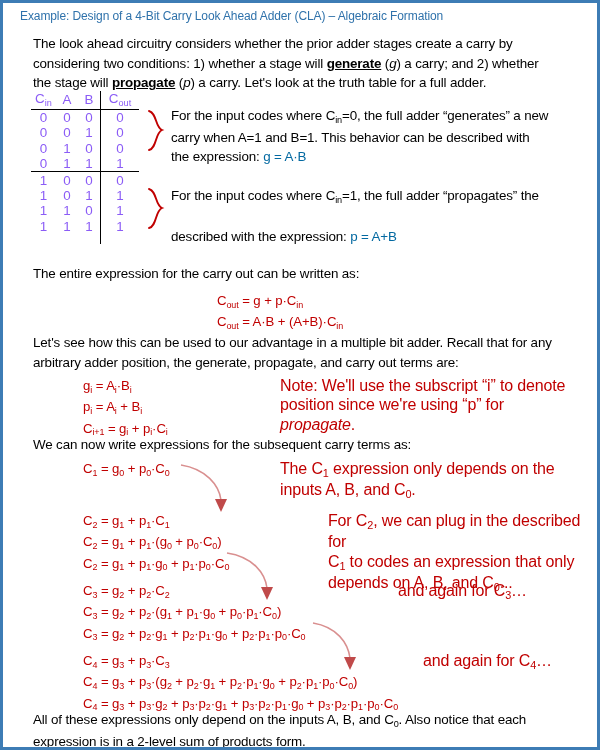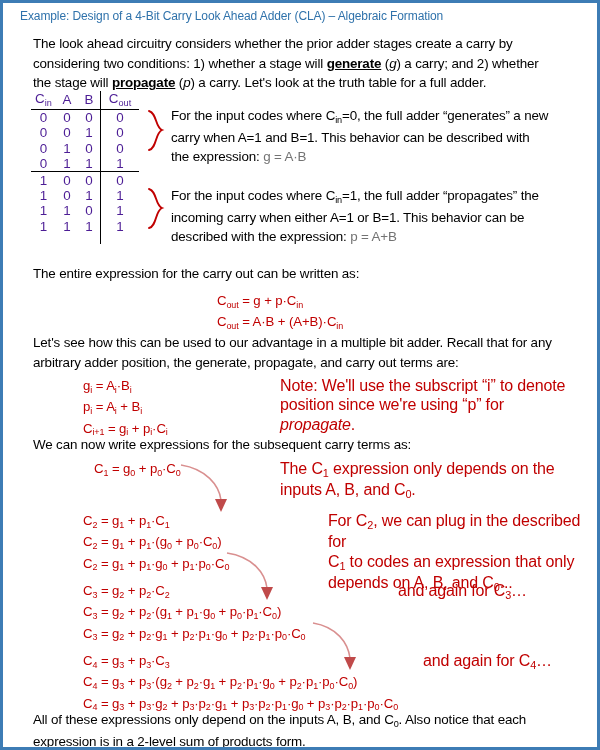--- a/index.html
+++ b/index.html
@@ -50,21 +50,21 @@
     letter-spacing: -0.15px;
   }
   .para b {
     font-weight: bold;
     text-decoration: underline;
   }
   .para i { font-style: italic; }
 
   
   .red {
-    color: #737373;
+    color: #0369a1;
   }
   .redtext {
     position: absolute;
     font-size: 16px;
     line-height: 19.4px;
     color: #c00000;
     letter-spacing: -0.15px;
   }
   .eqblock {
     position: absolute;
@@ -82,21 +82,21 @@
     position: relative;
     bottom: -0.28em;
   }
 
   
   .ttable {
     position: absolute;
     left: 28px;
     top: 88px;
     font-size: 13.4px;
-    color: #4c1d95;
+    color: #8b5cf6;
   }
   .ttable table {
     border-collapse: collapse;
   }
   .ttable td, .ttable th {
     padding: 0px 0px;
     text-align: center;
     font-weight: normal;
     font-size: 13.4px;
     line-height: 15.2px;
@@ -208,21 +208,21 @@
     </div>
 
     <div class="para" style="left:168px; top:103px; width:420px;">
       <span>For the input codes where C</span><sub>in</sub><span>=0, the full adder “generates” a new</span><br>
       <span>carry when A=1 and B=1.  This behavior can be described with</span><br>
       <span>the expression: </span><span class="red">g = A·B</span>
     </div>
 
     <div class="para" style="left:168px; top:183px; width:420px;">
       <span>For the input codes where C</span><sub>in</sub><span>=1, the full adder “propagates” the</span><br>
-      <span>incoming carry when either A=1 or B=1.  This behavior can be</span><br>
+      <br>
       <span>described with the expression: </span><span class="red">p = A+B</span>
     </div>
 
     <div class="para" style="left:30px; top:261px; width:545px;">The entire expression for the carry out can be written as:</div>
 
     <div class="eqblock" style="left:214px; top:288px;">
       <div>
         C<sub>out</sub> = g + p·C<sub>in</sub>
       </div>
       <div>
@@ -241,21 +241,21 @@
       <div>C<sub>i+1</sub> = g<sub>i</sub> + p<sub>i</sub>·C<sub>i</sub></div>
     </div>
 
     <div class="redtext" style="left:277px; top:373px; width:300px;">
       <span>Note: We'll use the subscript “i” to denote</span><br>
       <span>position since we're using “p” for </span><i>propagate</i><span>.</span>
     </div>
 
     <div class="para" style="left:30px; top:432px; width:550px;">We can now write expressions for the subsequent carry terms as:</div>
 
-    <div class="eqblock" style="left:91px; top:456px;">
+    <div class="eqblock" style="left:80px; top:456px;">
       <div>C<sub>1</sub> = g<sub>0</sub> + p<sub>0</sub>·C<sub>0</sub></div>
     </div>
     <div class="redtext" style="left:277px; top:456px; width:300px;">
       <span>The C</span><sub>1</sub><span> expression only depends on the</span><br>
       <span>inputs A, B, and C</span><sub>0</sub><span>.</span>
     </div>
 
     <div class="eqblock" style="left:80px; top:508px;">
       <div>C<sub>2</sub> = g<sub>1</sub> + p<sub>1</sub>·C<sub>1</sub></div>
       <div>C<sub>2</sub> = g<sub>1</sub> + p<sub>1</sub>·(g<sub>0</sub> + p<sub>0</sub>·C<sub>0</sub>)</div>

